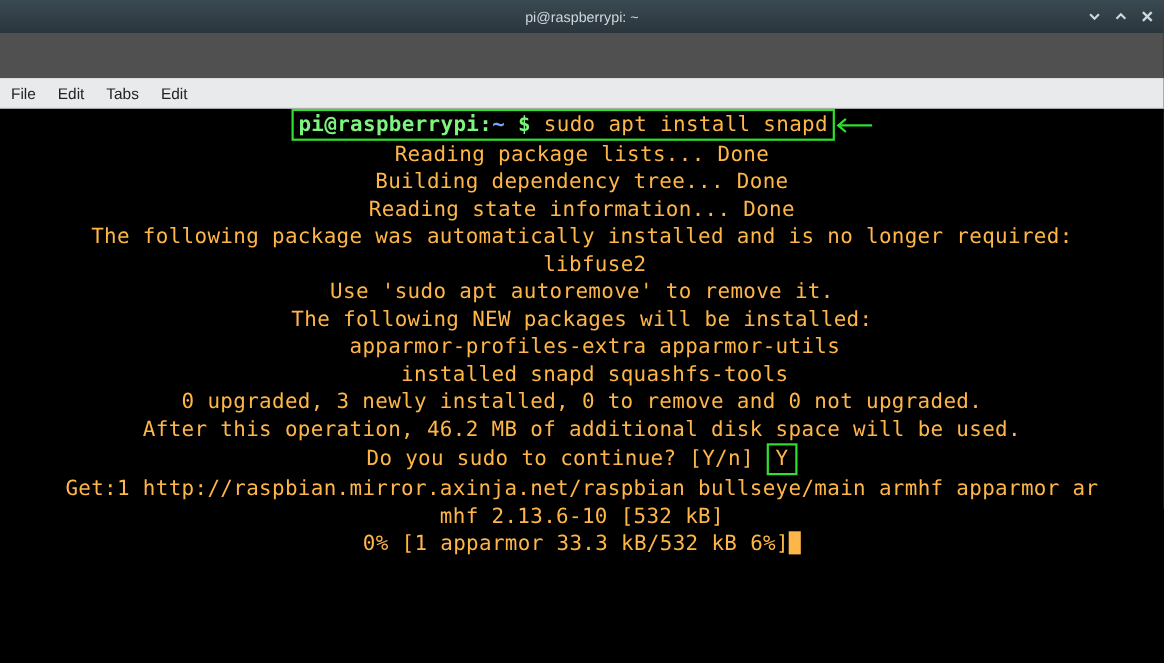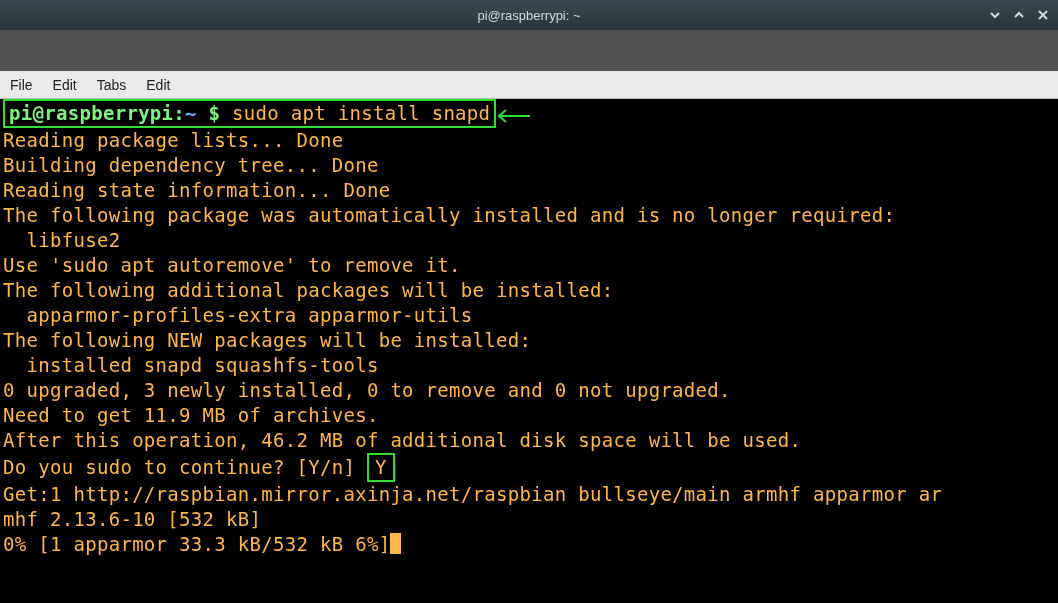--- a/index.html
+++ b/index.html
@@ -58,21 +58,21 @@
     background: #000;
     color: #ffb648;
     font-family: "DejaVu Sans Mono", "Liberation Mono", monospace;
     font-size: 19px;
     line-height: 25px;
     padding: 0 3px 3px 3px;
     height: calc(603px - 30px - 28px);
     overflow: hidden;
     letter-spacing: 0.3px;
   }
-  .term-line { white-space: pre; }
+  .term-line { white-space: pre; text-align: center; }
   .prompt-user { color: #7df47d; font-weight: bold; }
   .prompt-path { color: #6fa8ff; font-weight: bold; }
   .prompt-cmd  { color: #ffb648; }
   .highlight-cmd {
     border: 2px solid #2fe02f;
     display: inline-block;
     padding: 0 4px;
     position: relative;
   }
   .arrow-line {
@@ -131,24 +131,22 @@
   <div class="term-line"><span class="highlight-cmd"><span class="prompt-user">pi@raspberrypi</span><span class="prompt-user">:</span><span class="prompt-path">~</span><span class="prompt-user"> $ </span><span class="prompt-cmd">sudo apt install snapd</span></span><span class="arrow-line"><svg width="34" height="14" viewBox="0 0 34 14">
           <line x1="34" y1="7" x2="4" y2="7" stroke="#2fe02f" stroke-width="2"></line>
           <polyline points="10,1 3,7 10,13" fill="none" stroke="#2fe02f" stroke-width="2"></polyline>
         </svg></span></div>
   <div class="term-line">Reading package lists... Done</div>
   <div class="term-line">Building dependency tree... Done</div>
   <div class="term-line">Reading state information... Done</div>
   <div class="term-line">The following package was automatically installed and is no longer required:</div>
   <div class="term-line">  libfuse2</div>
   <div class="term-line">Use 'sudo apt autoremove' to remove it.</div>
-  <div class="term-line">The following additional packages will be installed:</div>
+  <div class="term-line">The following NEW packages will be installed:</div>
   <div class="term-line">  apparmor-profiles-extra apparmor-utils</div>
-  <div class="term-line">The following NEW packages will be installed:</div>
   <div class="term-line">  installed snapd squashfs-tools</div>
   <div class="term-line">0 upgraded, 3 newly installed, 0 to remove and 0 not upgraded.</div>
-  <div class="term-line">Need to get 11.9 MB of archives.</div>
   <div class="term-line">After this operation, 46.2 MB of additional disk space will be used.</div>
   <div class="term-line"><span>Do you sudo to continue? [Y/n] </span><span class="highlight-y">Y</span></div>
   <div class="term-line">Get:1 http://raspbian.mirror.axinja.net/raspbian bullseye/main armhf apparmor ar</div>
   <div class="term-line">mhf 2.13.6-10 [532 kB]</div>
   <div class="term-line"><span>0% [1 apparmor 33.3 kB/532 kB 6%]</span><span class="cursor-blk"></span></div>
 </div>
 
 </body></html>

